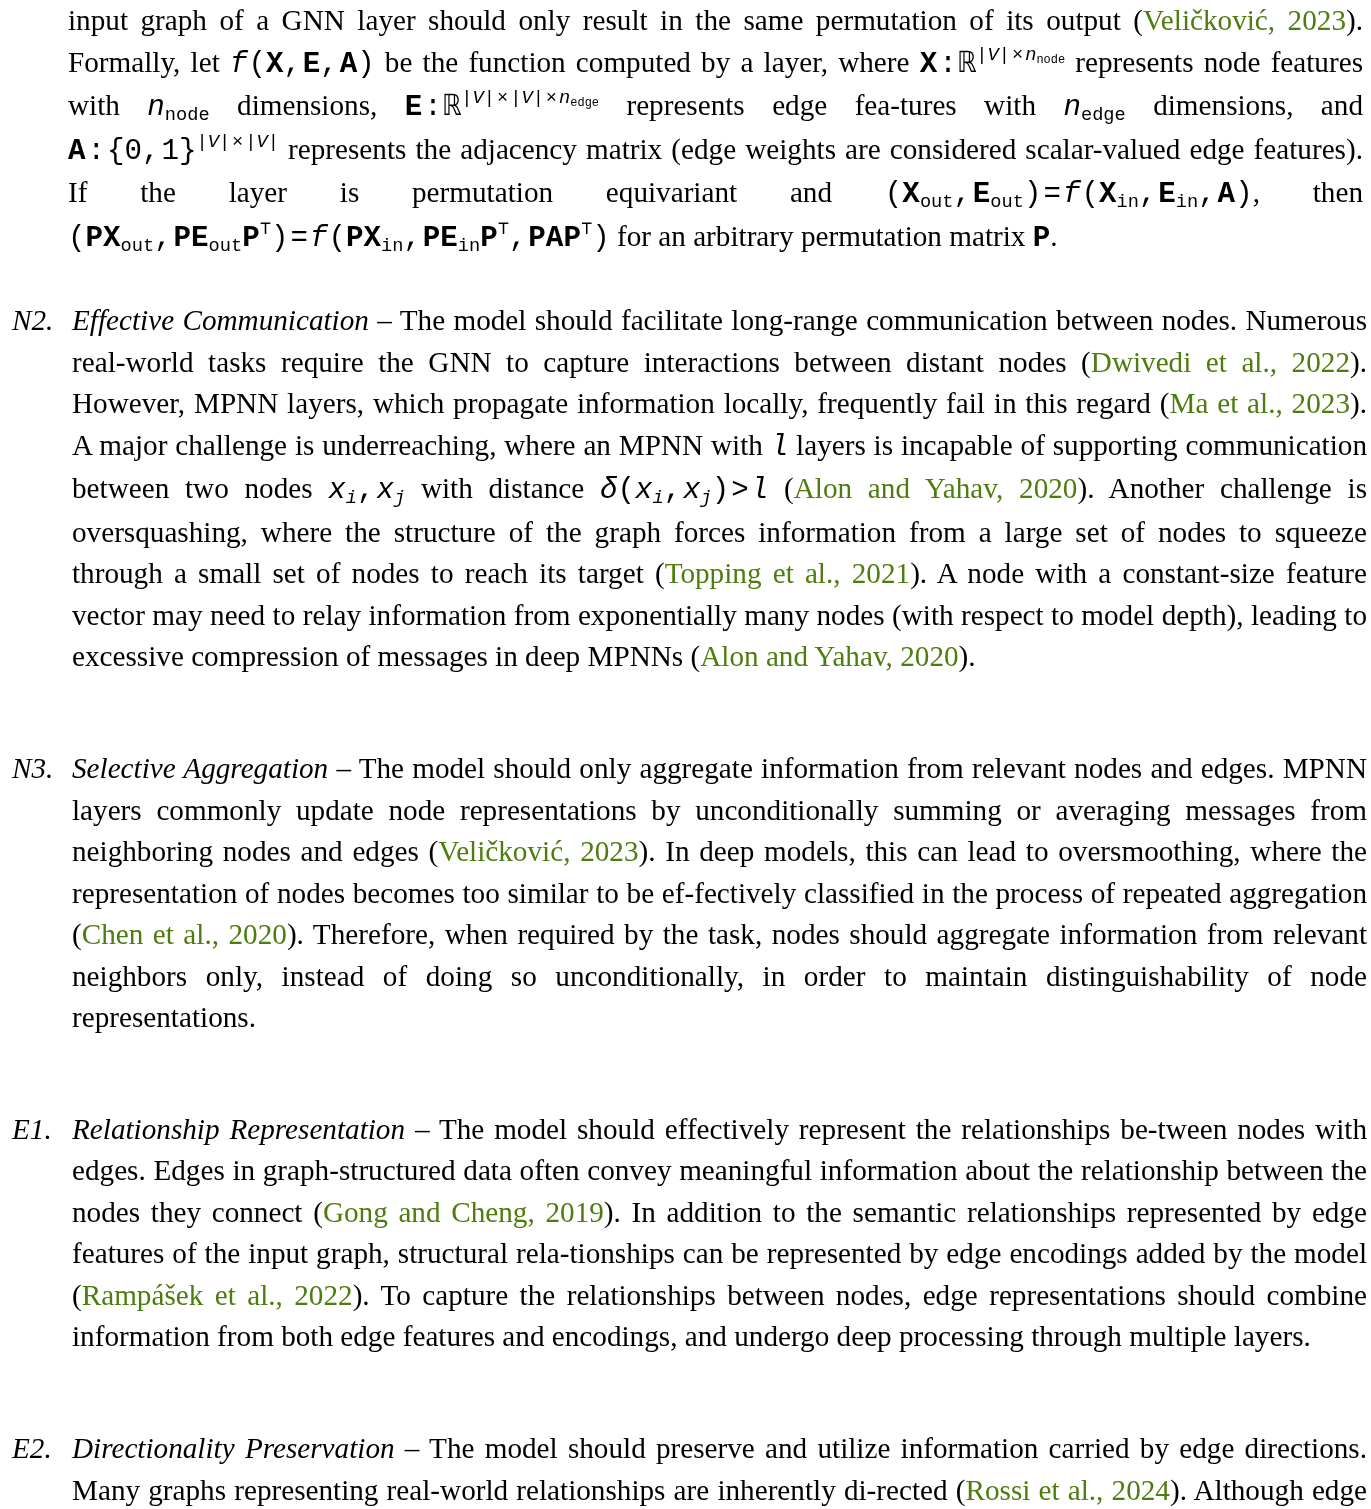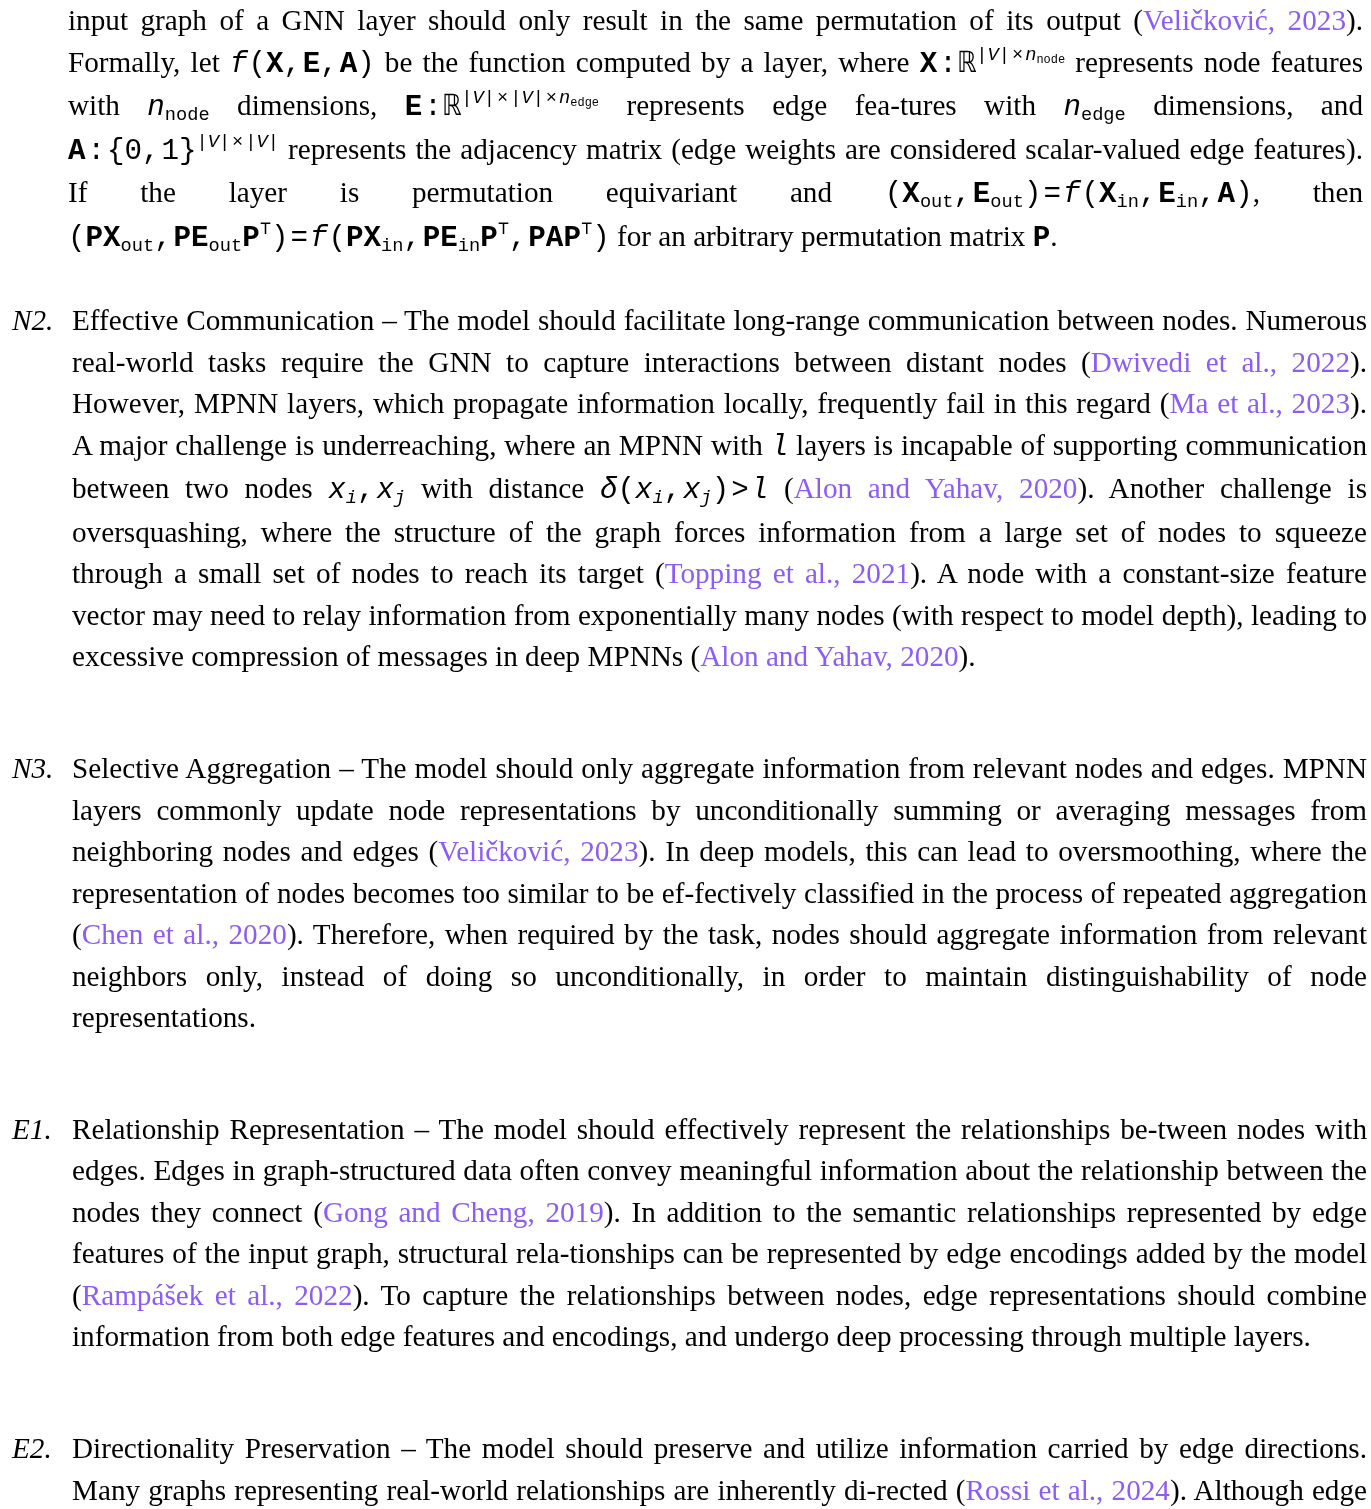--- a/index.html
+++ b/index.html
@@ -56,25 +56,26 @@
     left: 8px;
     top: 0;
     width: 60px;
     font-style: italic;
     font-size: 29.2px;
     line-height: 41.5px;
     white-space: nowrap;
   }
 
   .term {
+    font-style: italic;
   }
 
   
   .cite {
-    color: #8b5cf6;
+    color: #4d7c0f;
   }
 
   
   .m {
     font-family: Liberation Mono, monospace;
     white-space: nowrap;
   }
   .mi {      
     font-style: italic;
   }

